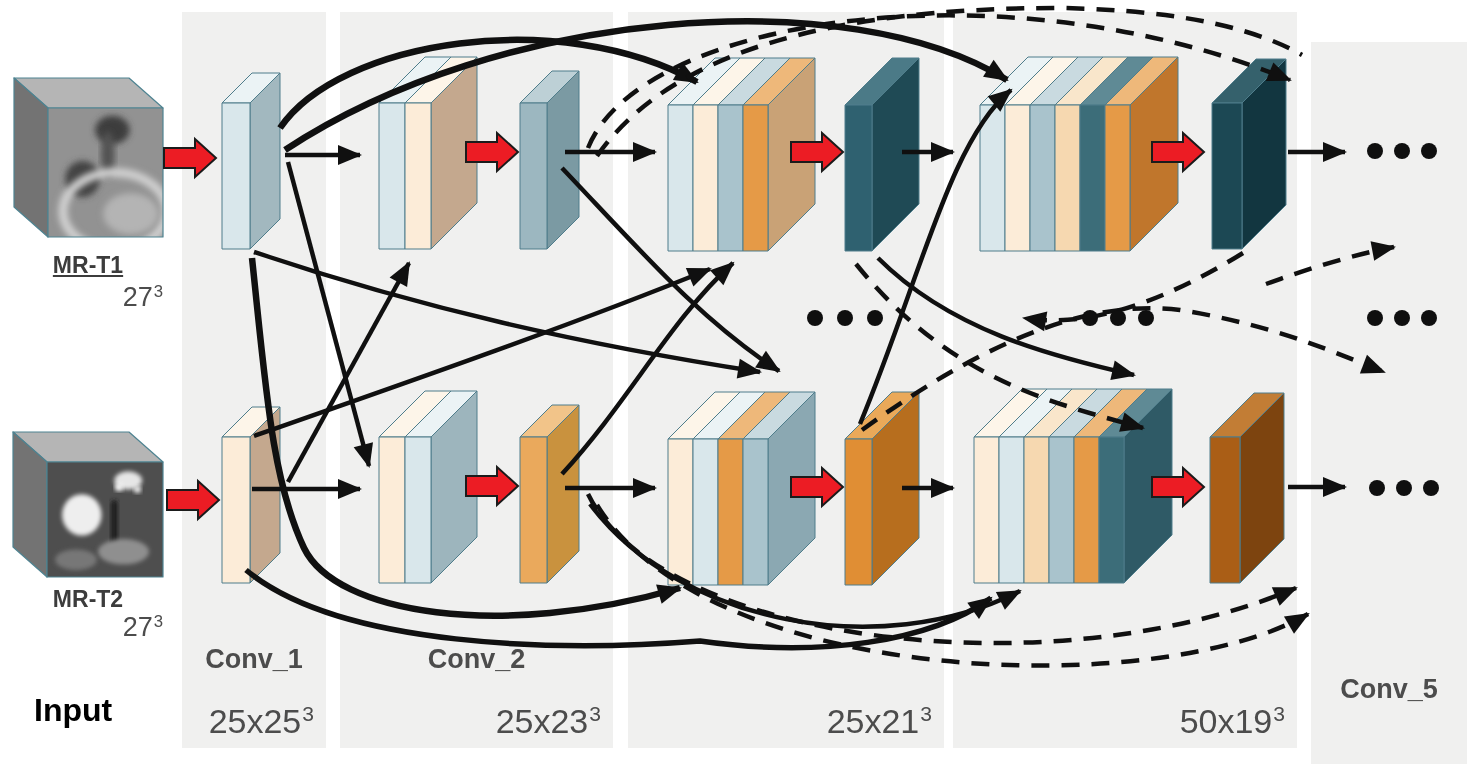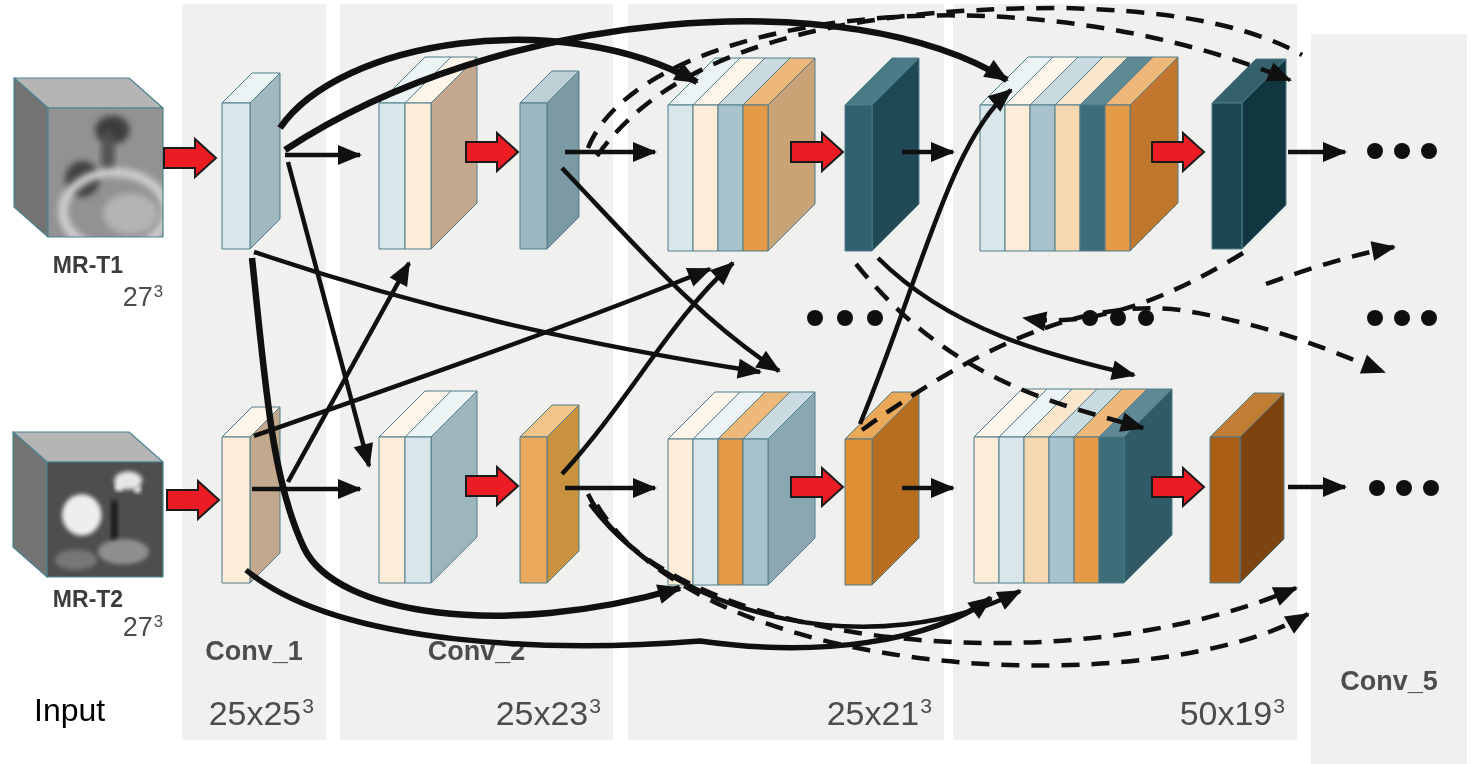--- a/index.html
+++ b/index.html
@@ -1,28 +1,28 @@
 <!DOCTYPE html>
 <html><head>
 <meta charset="utf-8">
 <style>
   html,body{margin:0;padding:0;background:#ffffff;}
   #stage{position:relative;width:1480px;height:764px;background:#ffffff;
          font-family:"Liberation Sans",sans-serif;overflow:hidden;}
-  .band{position:absolute;top:4px;height:736px;}
+  .band{position:absolute;top:12px;height:736px;}
   .band-name{position:absolute;top:632px;left:0;right:0;text-align:center;
              font-weight:bold;font-size:27px;color:#4c4c4c;}
   .band-dim{position:absolute;top:690px;right:12px;font-size:34px;color:#4c4c4c;}
   .sup{font-size:0.62em;position:relative;top:-0.55em;margin-left:1px;}
   .in-label{position:absolute;left:13px;width:150px;text-align:center;
             font-weight:bold;font-size:23px;color:#3c3c3c;}
   .in-size{position:absolute;left:13px;width:150px;text-align:right;
            font-size:27px;color:#4c4c4c;}
   #input-label{position:absolute;left:34px;top:692px;font-size:32px;
-               font-weight:normal;color:#000;}
+               font-weight:bold;color:#000;}
   #net{position:absolute;left:0;top:0;pointer-events:none;}
 </style>
 </head>
 <body>
 
 <div id="stage">
 
   <div class="band" style="left: 182px; width: 144px; background: rgb(240, 240, 239);">
     <div class="band-name">Conv_1</div>
     <div class="band-dim"><span>25x25</span><span class="sup">3</span></div>
@@ -35,21 +35,21 @@
     <div class="band-dim"><span>25x21</span><span class="sup">3</span></div>
   </div>
   <div class="band" style="left: 953px; width: 344px; background: rgb(240, 240, 239);">
     <div class="band-dim"><span>50x19</span><span class="sup">3</span></div>
   </div>
   <div class="band" style="left: 1311px; width: 156px; background: rgb(240, 240, 239); margin-top: 30px;">
     <div class="band-name">Conv_5</div>
     <div class="band-dim"><span></span><span class="sup"></span></div>
   </div>
 
-  <div class="in-label" style="top:252px;">MR-T1</div>
+  <div class="in-label" style="top:252px;text-decoration:underline;">MR-T1</div>
   <div class="in-size" style="top:282px;"><span>27</span><span class="sup">3</span></div>
   <div class="in-label" style="top:586px;">MR-T2</div>
   <div class="in-size" style="top:612px;"><span>27</span><span class="sup">3</span></div>
   <div id="input-label">Input</div>
 
   <svg id="net" width="1480" height="764" viewBox="0 0 1480 764">
     <defs>
       <filter id="blur3" x="-20%" y="-20%" width="140%" height="140%">
           <feGaussianBlur stdDeviation="3"></feGaussianBlur>
         </filter>

